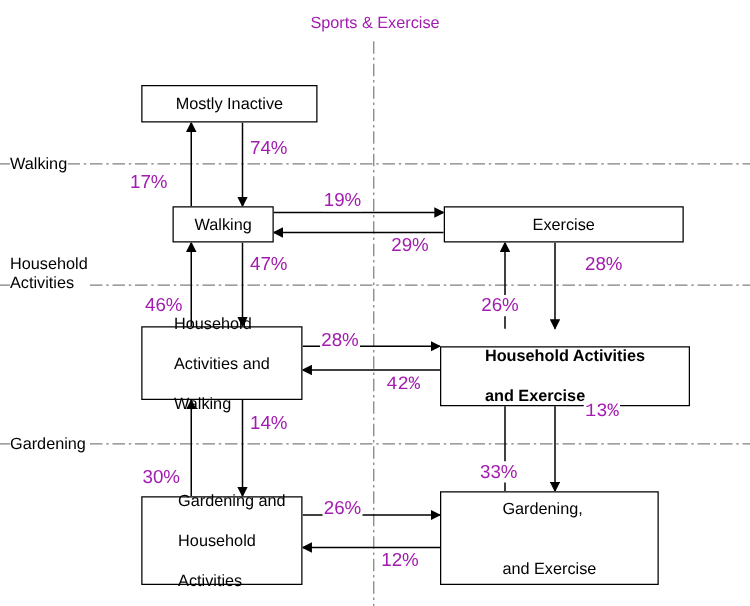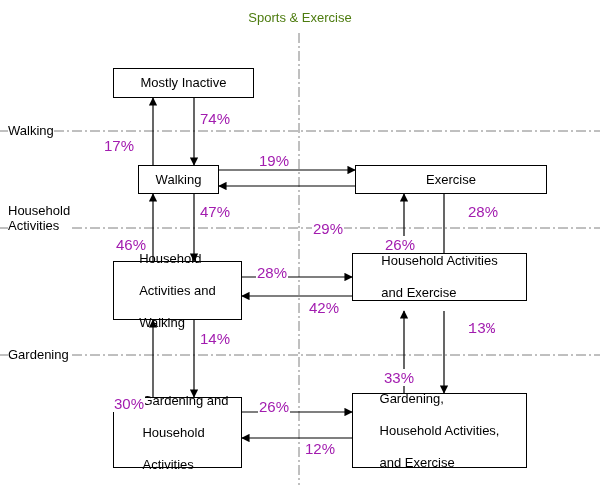--- a/index.html
+++ b/index.html
@@ -40,21 +40,21 @@
     position: absolute;
     font-size: 13px;
     line-height: 15px;
     color: #000000;
     z-index: 4;
     background: #ffffff;
   }
   .col-title {
     position: absolute;
     font-size: 13px;
-    color: #4d7c0f;
+    color: #a21caf;
     z-index: 4;
     background: #ffffff;
     text-align: center;
   }
   .edge-label {
     position: absolute;
     font-size: 15px;
     color: #a21caf;
     background: #ffffff;
     z-index: 5;
@@ -146,53 +146,53 @@
   </div>
 
   <div class="node" style="left:113px; top:261px; width:129px; height:59px;">
     <span>
       <span>Household</span><br>
       <span>Activities and</span><br>
       <span>Walking</span>
     </span>
   </div>
 
-  <div class="node" style="left:352px; top:253px; width:175px; height:48px;">
+  <div class="node" style="left:352px; top:277px; width:200px; height:48px;font-weight:bold;">
     <span>
       <span>Household Activities</span><br>
       <span>and Exercise</span>
     </span>
   </div>
 
   <div class="node" style="left:113px; top:397px; width:129px; height:71px;padding-left:16px;">
     <span>
       <span>Gardening and</span><br>
       <span>Household</span><br>
       <span>Activities</span>
     </span>
   </div>
 
   <div class="node" style="left:352px; top:393px; width:175px; height:75px;">
     <span>
       <span>Gardening,</span><br>
-      <span>Household Activities,</span><br>
+      <br>
       <span>and Exercise</span>
     </span>
   </div>
 
   <div class="edge-label" style="left:199px; top:110px;">74%</div>
   <div class="edge-label" style="left:103px; top:137px;">17%</div>
   <div class="edge-label" style="left:258px; top:152px;">19%</div>
-  <div class="edge-label" style="left:312px; top:188px;margin-top:32px;">29%</div>
+  <div class="edge-label" style="left:312px; top:188px;">29%</div>
   <div class="edge-label" style="left:199px; top:203px;">47%</div>
   <div class="edge-label" style="left:115px; top:236px;">46%</div>
   <div class="edge-label" style="left:467px; top:203px;">28%</div>
   <div class="edge-label" style="left:384px; top:236px;">26%</div>
   <div class="edge-label" style="left:256px; top:264px;">28%</div>
-  <div class="edge-label" style="left:308px; top:299px;">42%</div>
+  <div class="edge-label" style="left:308px; top:299px;font-family:Liberation Mono, monospace;">42%</div>
   <div class="edge-label" style="left:199px; top:330px;">14%</div>
-  <div class="edge-label" style="left:113px; top:373px;margin-top:22px;">30%</div>
+  <div class="edge-label" style="left:113px; top:373px;">30%</div>
   <div class="edge-label" style="left:467px; top:321px;font-family:Liberation Mono, monospace;">13%</div>
   <div class="edge-label" style="left:383px; top:369px;">33%</div>
   <div class="edge-label" style="left:258px; top:398px;">26%</div>
   <div class="edge-label" style="left:304px; top:440px;">12%</div>
 
 </div>
 
 </body></html>

